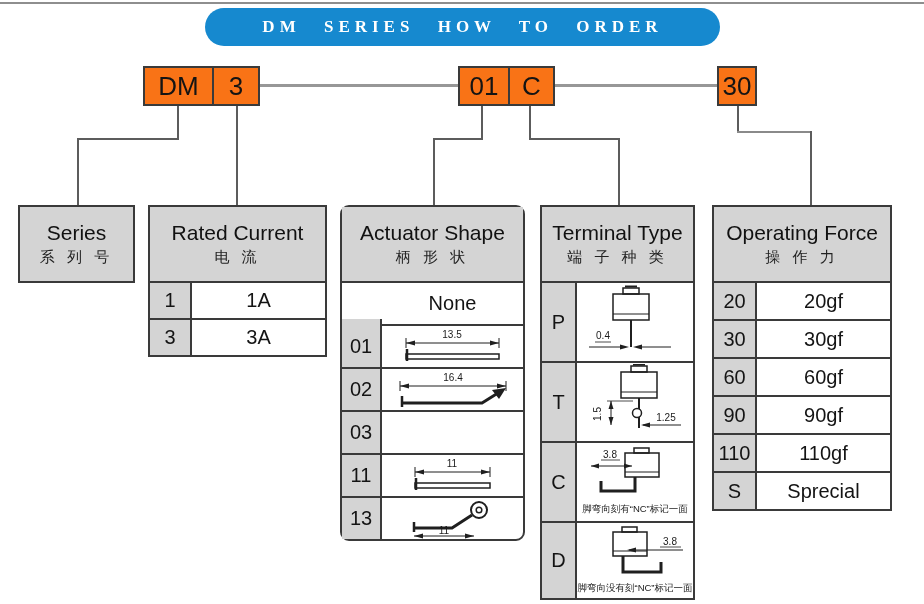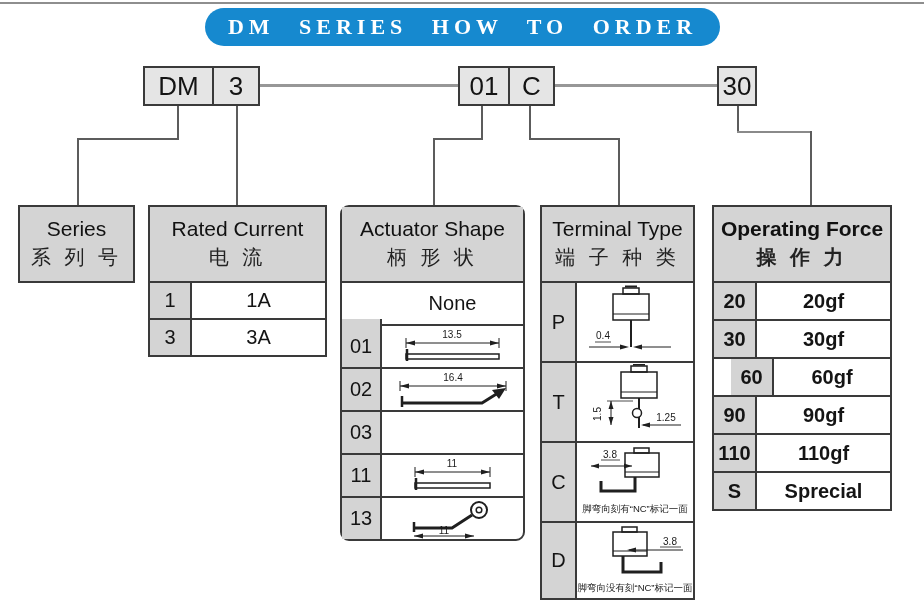--- a/index.html
+++ b/index.html
@@ -2,33 +2,33 @@
 <html><head>
 <meta charset="utf-8">
 <style>
   html,body{margin:0;padding:0;background:#fff;}
   .stage{position:relative;width:924px;height:604px;background:#ffffff;overflow:hidden;
          font-family:"Liberation Sans",sans-serif;}
   .topline{position:absolute;left:0;top:2px;width:924px;height:2px;background:#8e8e8e;}
   .banner{position:absolute;left:205px;top:8px;width:515px;height:38px;background:#1689cf;
           border-radius:19px;display:flex;align-items:center;justify-content:center;}
   .banner span{color:#ffffff;font-family:"Liberation Serif",serif;font-weight:bold;
-               font-size:22px;letter-spacing:5px;word-spacing:14px;white-space:nowrap;}
-  .codebox{position:absolute;top:66px;height:40px;display:flex;background:#e5e5e5;
+               font-size:17px;letter-spacing:5px;word-spacing:14px;white-space:nowrap;}
+  .codebox{position:absolute;top:66px;height:40px;display:flex;background:#f97316;
            border:2px solid #3a3a3a;box-sizing:border-box;}
   .codecell{display:flex;align-items:center;justify-content:center;font-size:26px;color:#141414;
             height:100%;box-sizing:border-box;}
   .codecell.sep{border-left:2px solid #3a3a3a;}
   .hl{position:absolute;background:#979797;height:3px;}
   .cl{position:absolute;background:#5c5c5c;}
   .tbl{position:absolute;box-sizing:border-box;border:2px solid #3a3a3a;background:#fff;}
   .hdr{display:flex;flex-direction:column;align-items:center;justify-content:center;
        background:#d4d4d4;gap:3px;}
   .t-en{font-size:21px;color:#111;white-space:nowrap;}
-  .t-zh{font-size:20px;color:#222;letter-spacing:4px;white-space:nowrap;}
+  .t-zh{font-size:15px;color:#222;letter-spacing:4px;white-space:nowrap;}
   .row{display:flex;border-top:2px solid #3a3a3a;box-sizing:border-box;}
   .code{background:#d4d4d4;border-right:2px solid #3a3a3a;display:flex;align-items:center;
         justify-content:center;font-size:20px;color:#141414;box-sizing:border-box;height:100%;}
   .val{flex:1;display:flex;align-items:center;justify-content:center;font-size:20px;color:#141414;
        flex-direction:column;overflow:hidden;}
   svg{display:block;}
   svg line,svg polyline,svg rect,svg circle{stroke:#1f1f1f;}
   .dim{font-size:10px;fill:#1a1a1a;font-family:"Liberation Sans",sans-serif;}
   .cap{font-size:9.5px;color:#1a1a1a;white-space:nowrap;line-height:1;}
 </style>
@@ -256,35 +256,35 @@
           <line x1="52" y1="24" x2="106" y2="24" stroke-width="1"></line>
           <polygon points="50,24 59,21.5 59,26.5" fill="#1f1f1f"></polygon>
           <text class="dim" x="93" y="19" text-anchor="middle">3.8</text>
           <line x1="83" y1="21" x2="104" y2="21" stroke-width="0.8"></line>
         </svg>
         <div class="cap">脚弯向没有刻“NC”标记一面</div>
       </div>
     </div>
   </div>
 
-  <div class="tbl" style="left:712px;top:205px;width:180px;font-weight:bold;">
+  <div class="tbl" style="left:712px;top:205px;width:180px;">
     <div class="hdr" style="height:74px;">
       <div class="t-en">Operating Force</div>
       <div class="t-zh">操 作 力</div>
     </div>
     <div class="row" style="height:38px;">
       <div class="code" style="width:43px;">20</div>
       <div class="val">20gf</div>
     </div>
     <div class="row" style="height:38px;">
       <div class="code" style="width:43px;">30</div>
       <div class="val">30gf</div>
     </div>
     <div class="row" style="height:38px;">
-      <div class="code" style="width:43px;margin-left:17px;">60</div>
+      <div class="code" style="width:43px;">60</div>
       <div class="val">60gf</div>
     </div>
     <div class="row" style="height:38px;">
       <div class="code" style="width:43px;">90</div>
       <div class="val">90gf</div>
     </div>
     <div class="row" style="height:38px;">
       <div class="code" style="width:43px;">110</div>
       <div class="val">110gf</div>
     </div>

